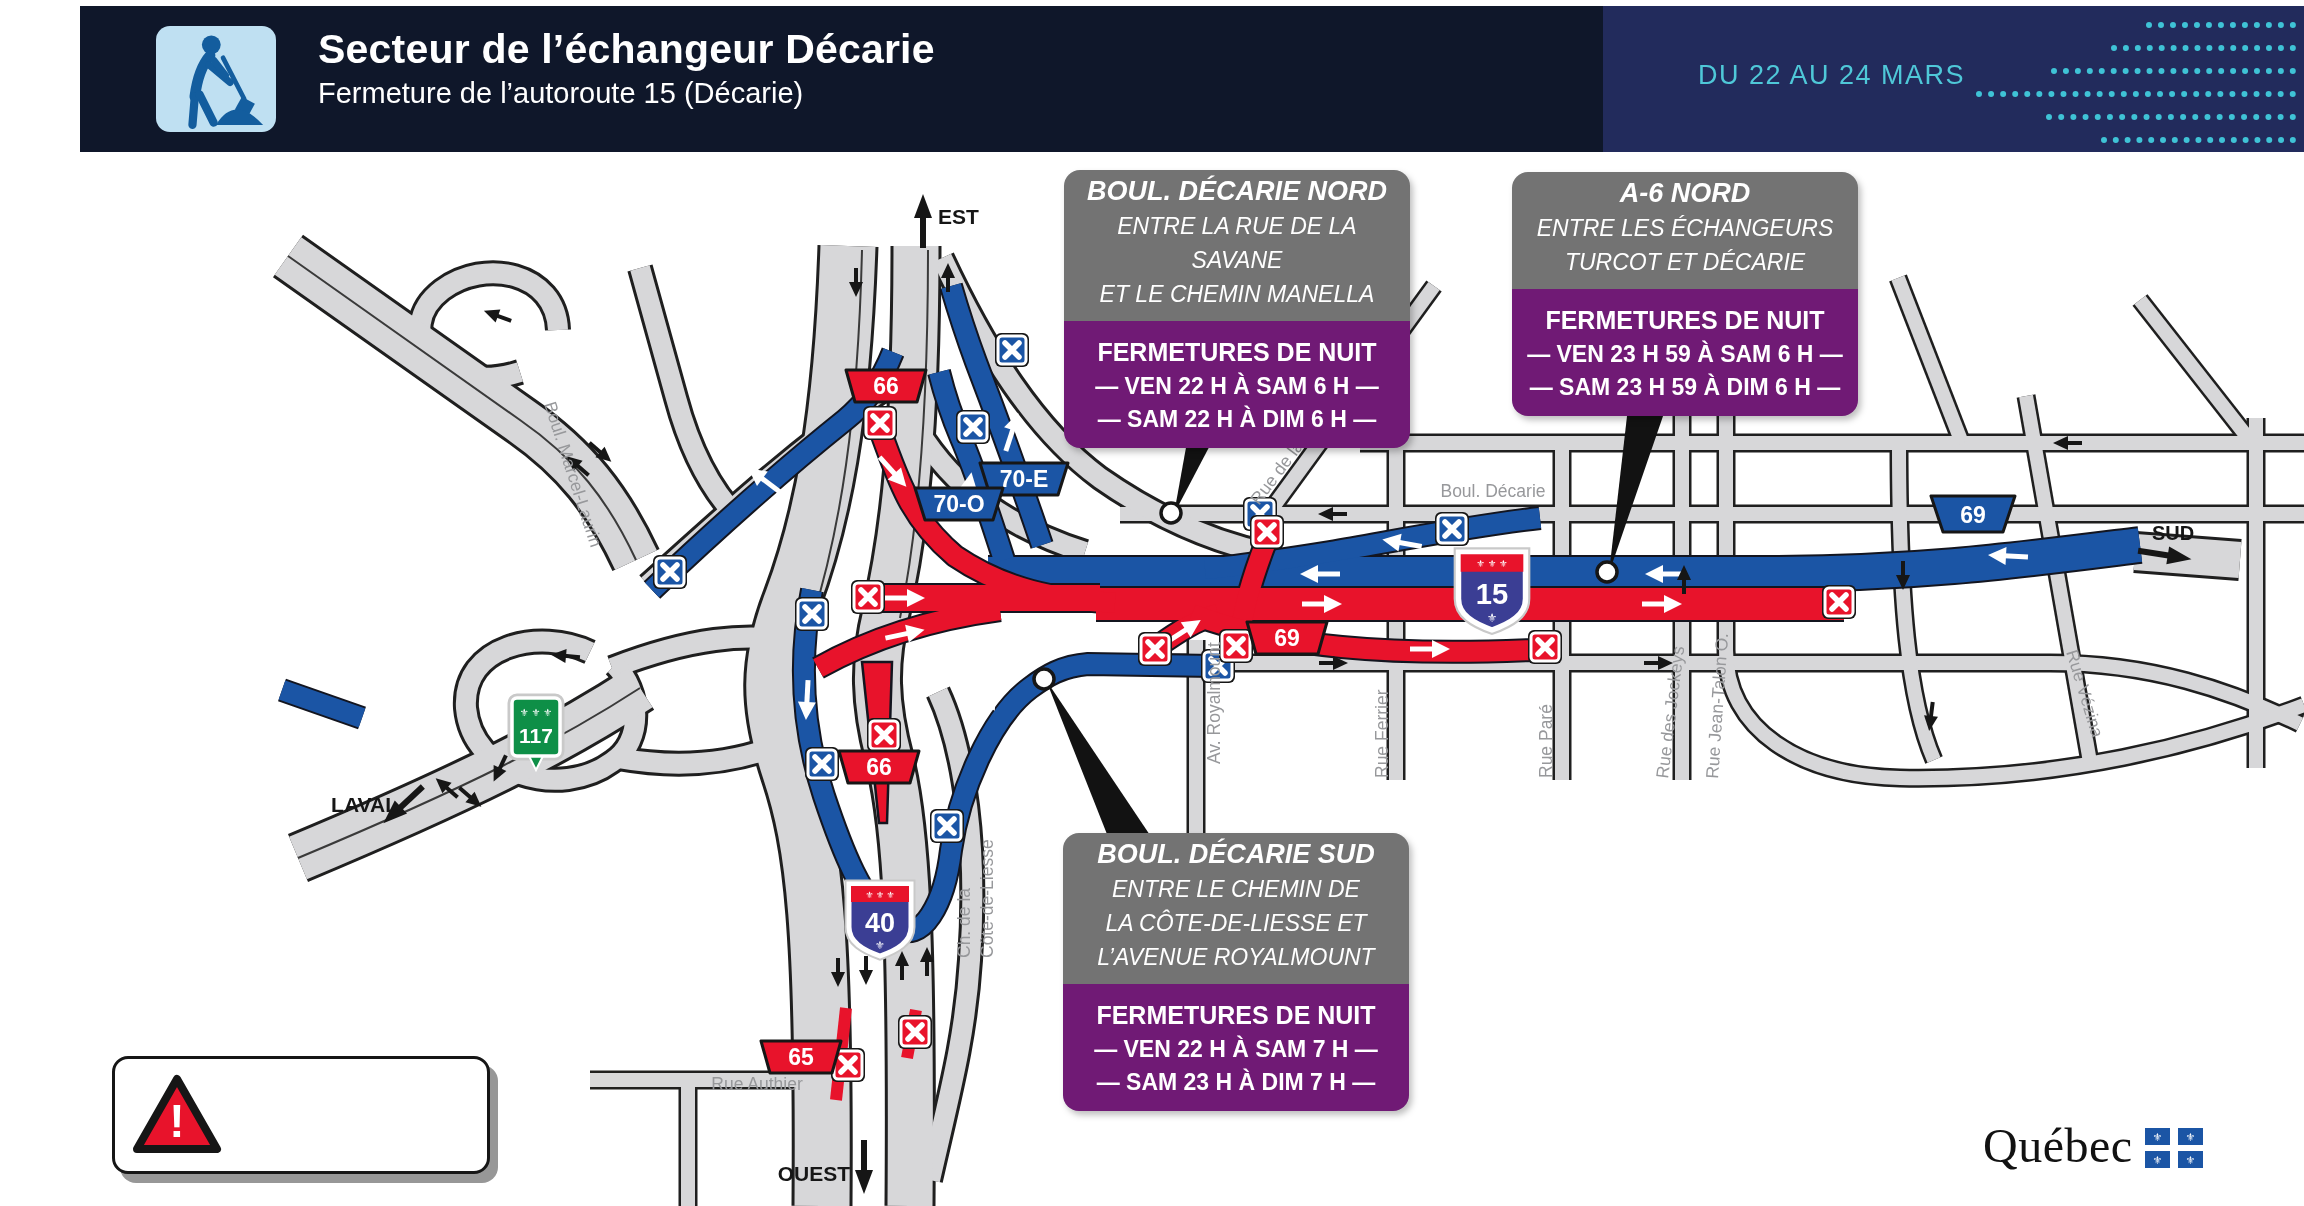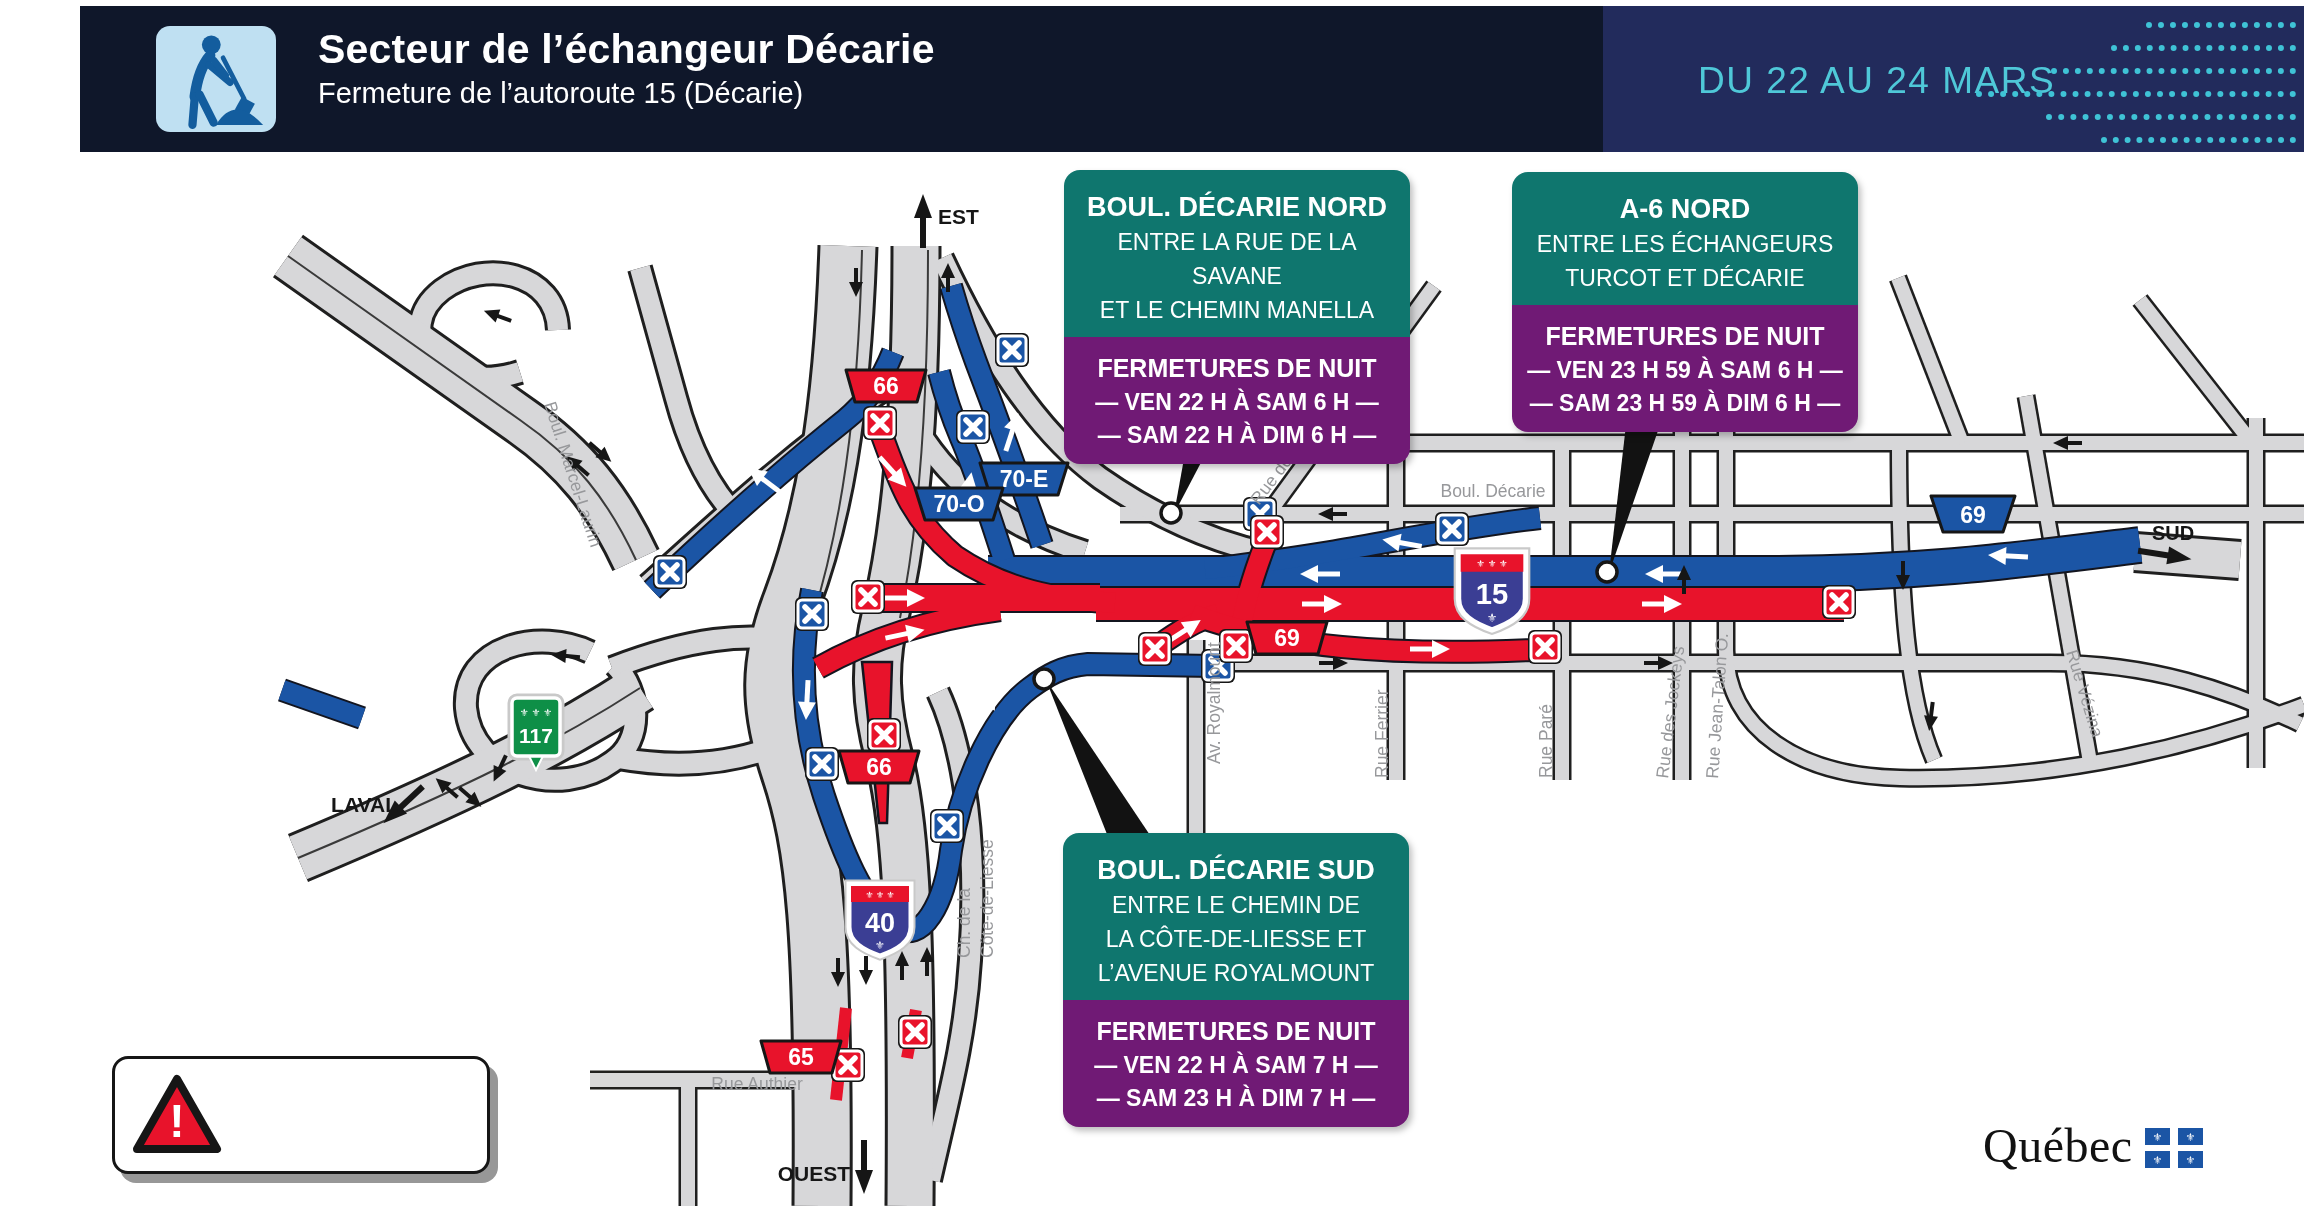--- a/index.html
+++ b/index.html
@@ -7,26 +7,26 @@
           font-family:"Liberation Sans",sans-serif;}
   svg text{font-family:"Liberation Sans",sans-serif;}
 
   
   .hdr{position:absolute;left:80px;top:6px;right:0;height:146px;background:#0f172a;}
   .hdr-icon{position:absolute;left:76px;top:20px;width:120px;height:106px;background:#bfe0f2;border-radius:14px;}
   .hdr-titles{position:absolute;left:238px;top:18px;color:#fff;}
   .hdr-title{font-size:41px;font-weight:bold;line-height:50px;letter-spacing:.2px;}
   .hdr-sub{font-size:29px;line-height:38px;font-weight:400;}
   .hdr-navy{position:absolute;right:0;top:0;width:701px;height:146px;background:#222b5c;}
-  .hdr-date{position:absolute;left:95px;top:54px;font-size:37px;color:#4fc8d8;letter-spacing:1.5px;font-weight:400;}
+  .hdr-date{position:absolute;left:95px;top:54px;font-size:27px;color:#4fc8d8;letter-spacing:1.5px;font-weight:400;}
   .dotrow{position:absolute;right:8px;height:0;border-top:6px dotted #3fc3d6;}
 
   
   .callout{position:absolute;width:346px;text-align:center;color:#fff;filter:drop-shadow(3px 4px 3px rgba(0,0,0,.25));}
-  .co-black{background:#0f766e;border-radius:16px 16px 0 0;padding:20px 6px 10px;}
+  .co-black{background:#737373;border-radius:16px 16px 0 0;padding:4px 6px 10px;font-style:italic;}
   .co-blue{background:#701a75;border-radius:0 0 16px 16px;padding:14px 4px 12px;}
   .co-title{font-size:27px;font-weight:bold;line-height:35px;}
   .co-line{font-size:23px;line-height:34px;font-weight:400;}
   .co-sched-title{font-size:25px;font-weight:bold;line-height:35px;}
   .co-sched{font-size:23px;font-weight:bold;line-height:33px;white-space:nowrap;}
 
   
   .warn{position:absolute;left:112px;top:1056px;width:372px;height:112px;background:#fff;
         border:3px solid #161616;border-radius:16px;box-shadow:8px 9px 0 rgba(125,125,125,.8);
         display:flex;align-items:center;}

